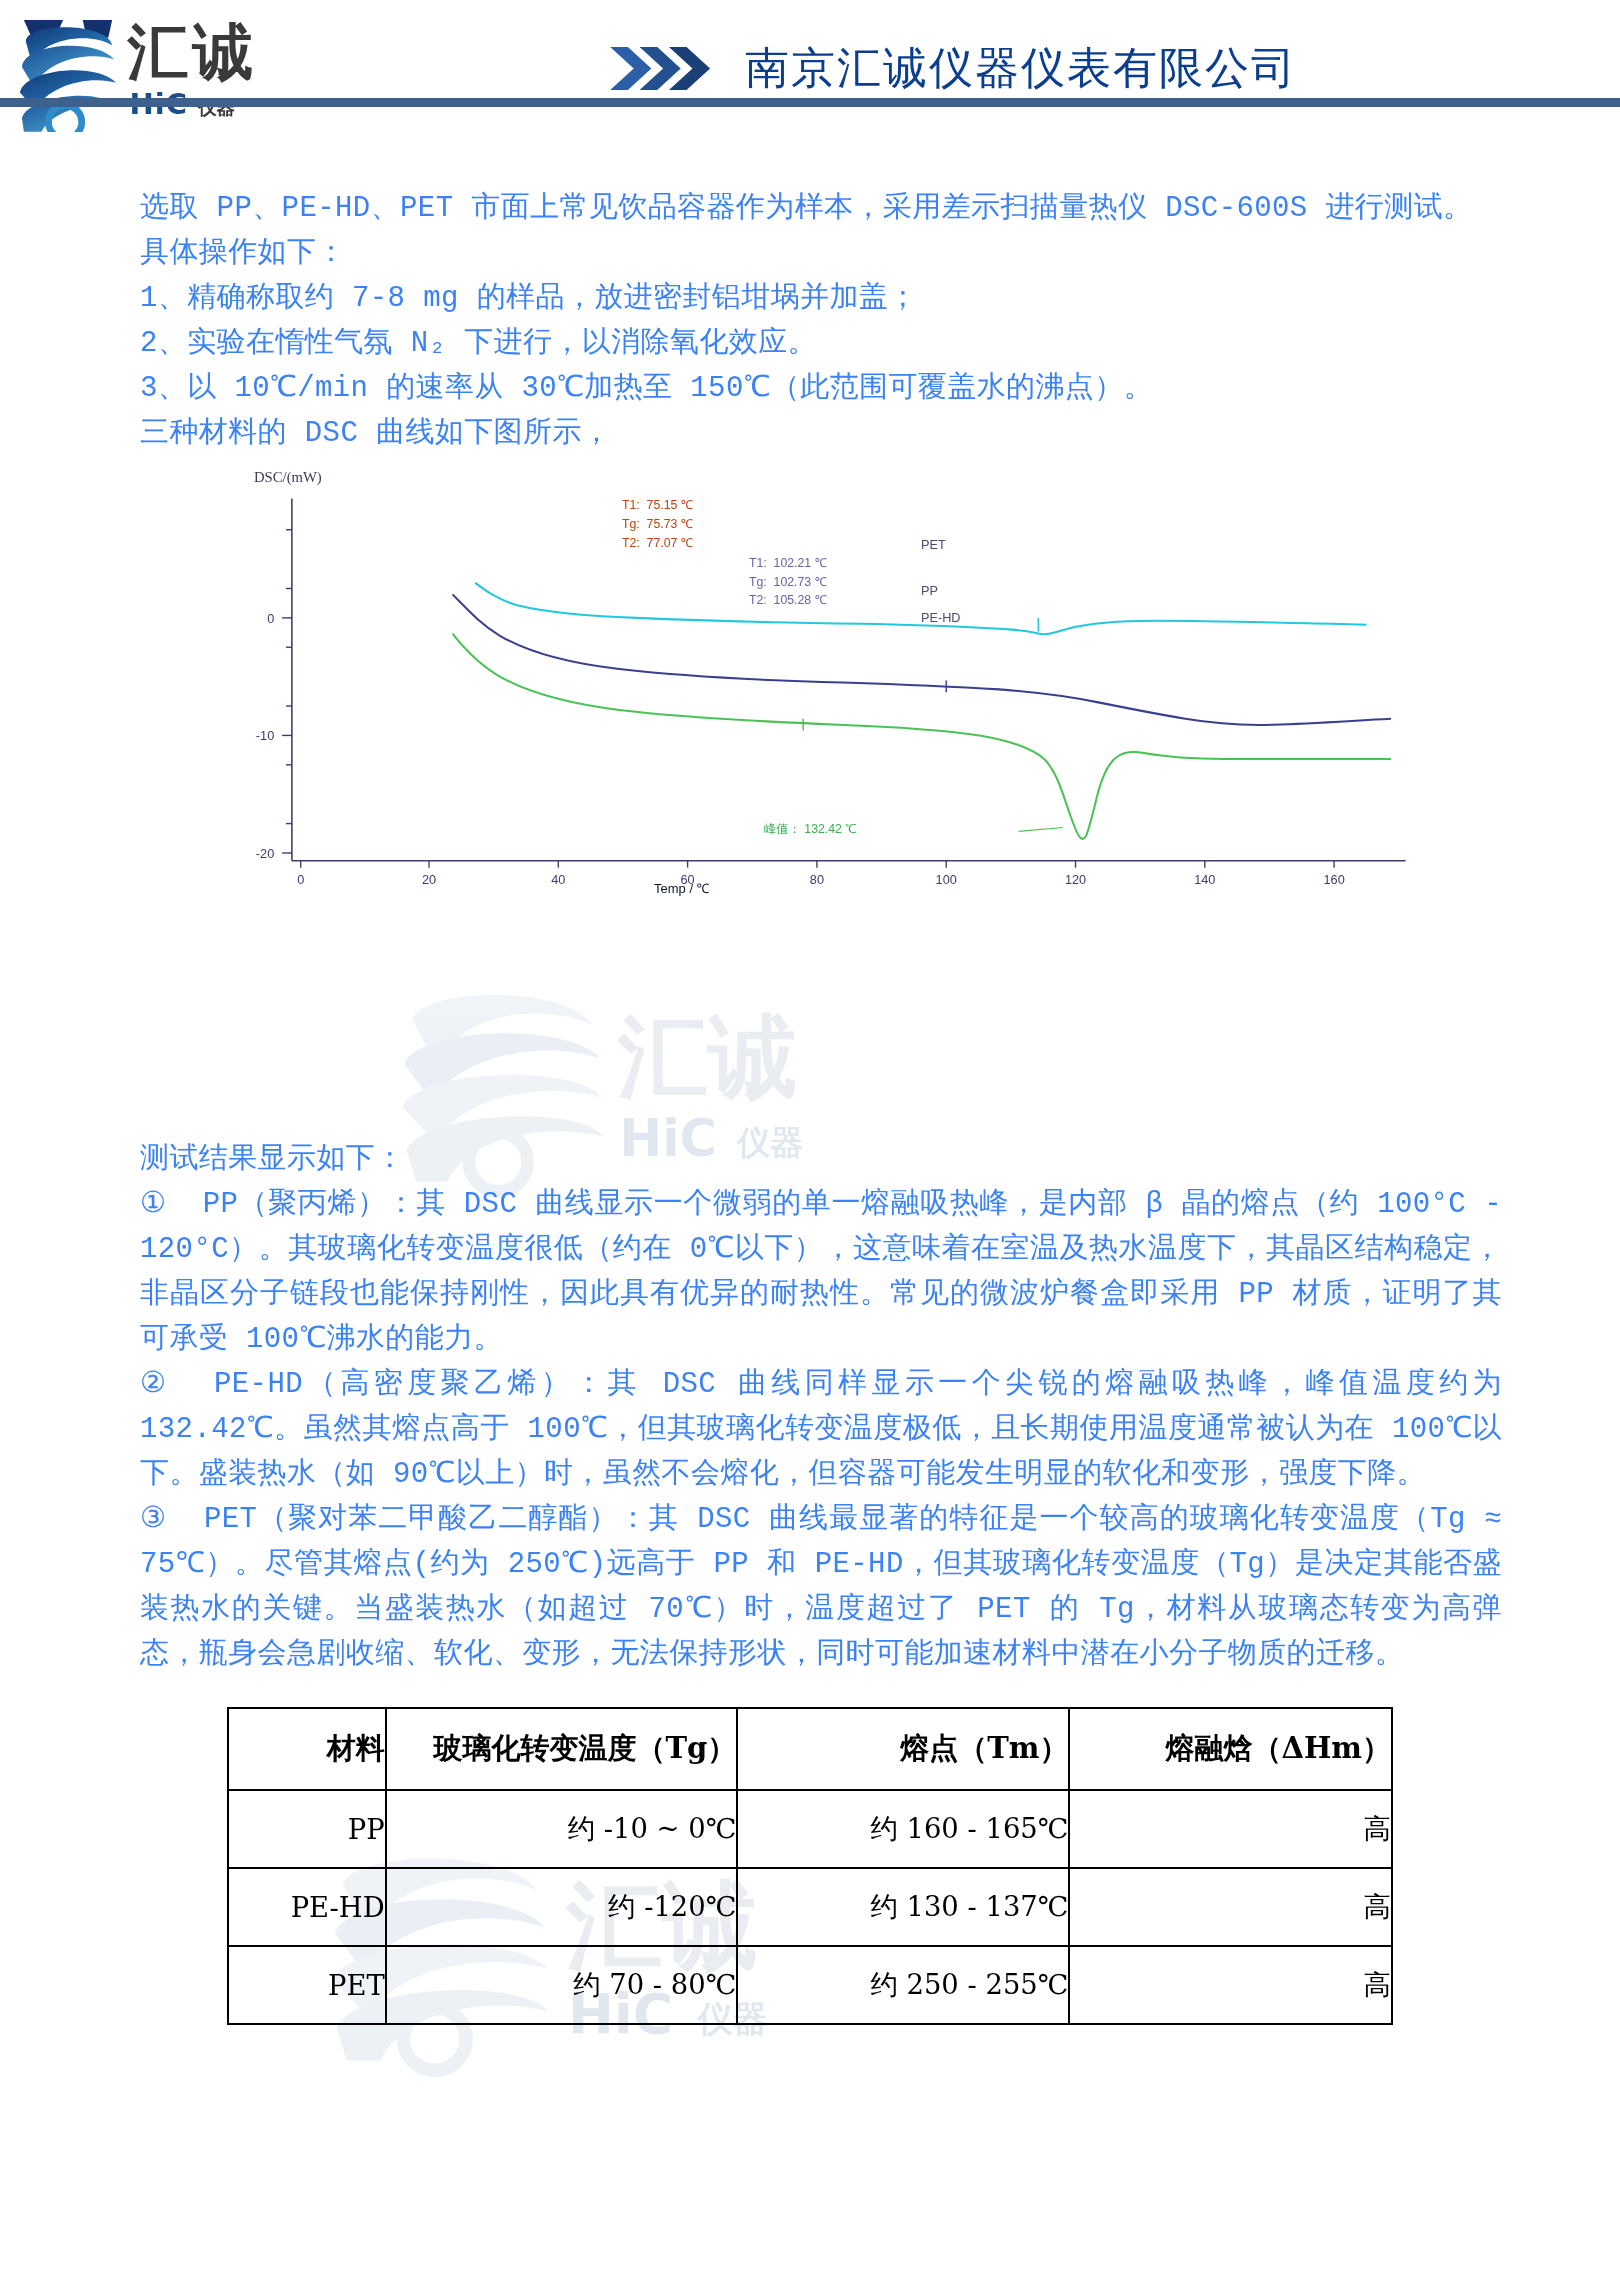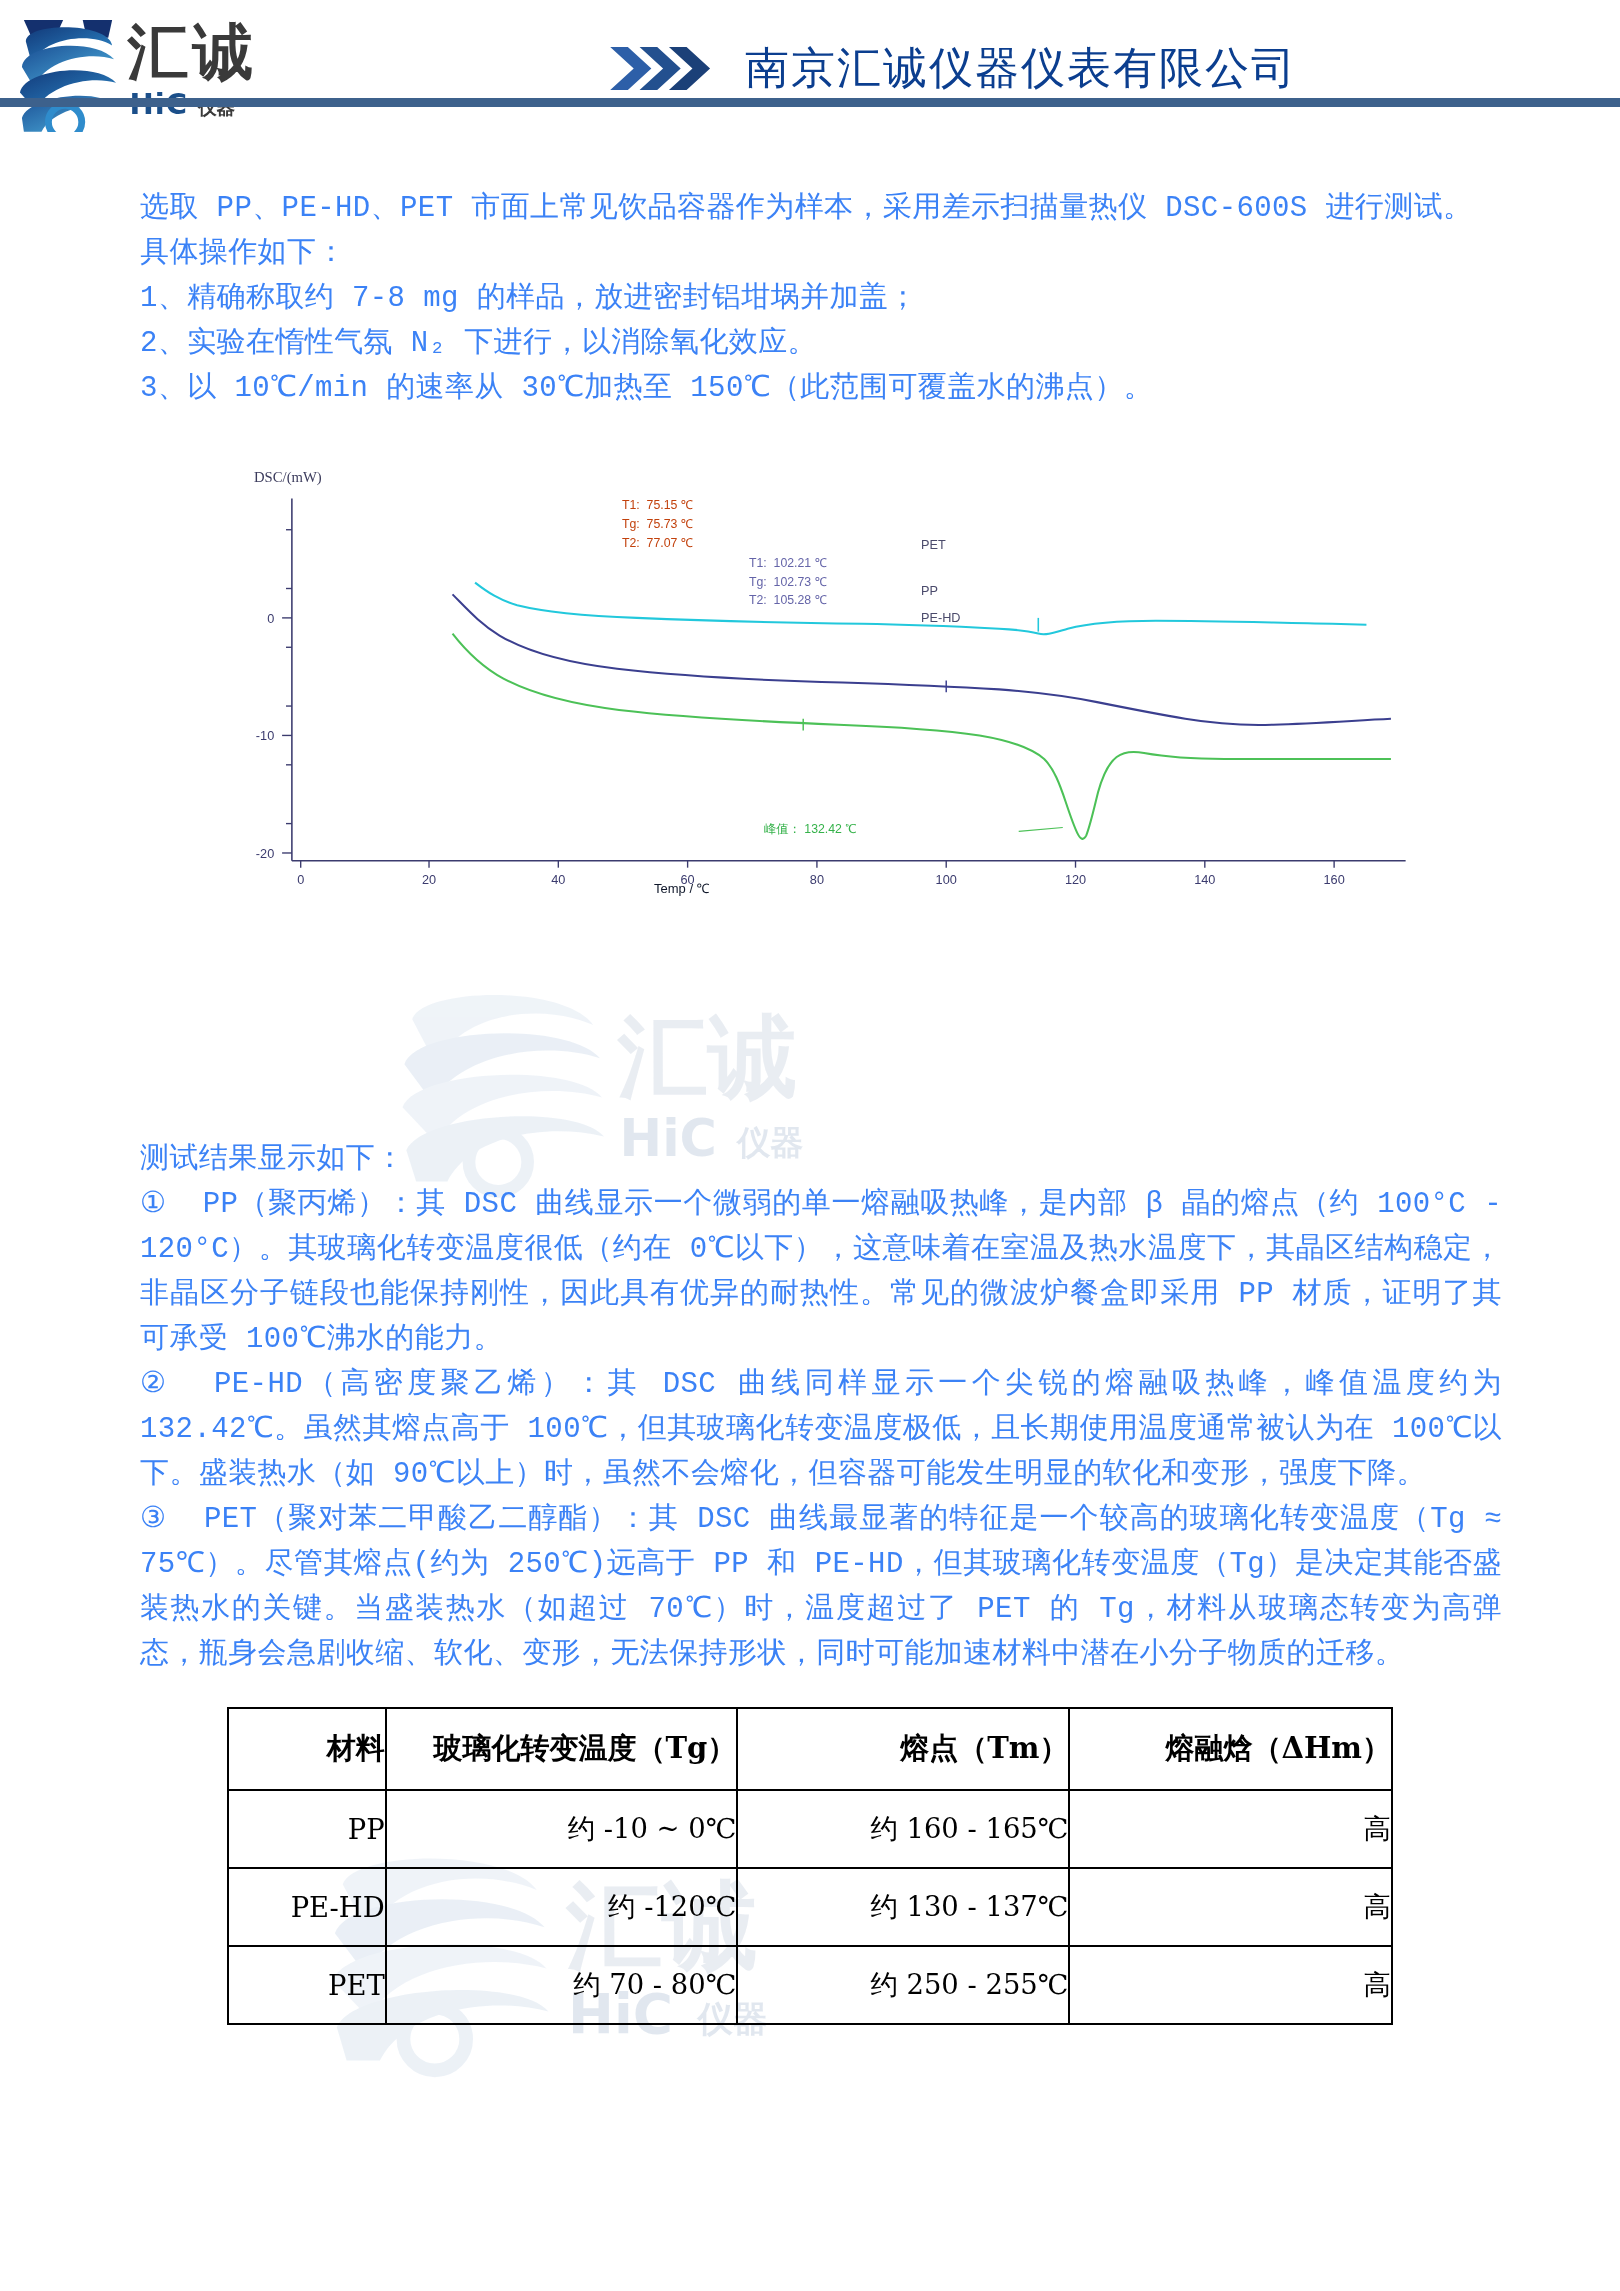--- a/index.html
+++ b/index.html
@@ -143,20 +143,21 @@
   <div class="hdr-title">南京汇诚仪器仪表有限公司</div>
   <div class="rule"></div>
 </div>
 
 <div class="doc">
   <p class="para">选取 PP、PE-HD、PET 市面上常见饮品容器作为样本，采用差示扫描量热仪 DSC-600S 进行测试。</p>
   <p class="para">具体操作如下：</p>
   <p class="para">1、精确称取约 7-8 mg 的样品，放进密封铝坩埚并加盖；</p>
   <p class="para">2、实验在惰性气氛 N₂ 下进行，以消除氧化效应。</p>
   <p class="para">3、以 10℃/min 的速率从 30℃加热至 150℃（此范围可覆盖水的沸点）。</p>
+  <p class="para">三种材料的 DSC 曲线如下图所示，</p>
 </div>
 
 <div class="wm wm1">
   <svg width="510" height="225" viewBox="0 0 520 230">
     <g opacity="0.85">
       <path d="M20 40 C30 8 175 4 205 46 C150 22 70 34 44 86 Z" fill="#c3d3e6"></path>
       <path d="M12 86 C24 48 180 42 212 80 C156 62 72 74 40 124 Z" fill="#aec4dd"></path>
       <path d="M10 130 C24 92 184 84 214 120 C158 104 74 116 44 166 Z" fill="#c3d3e6"></path>
       <path d="M14 174 C30 136 188 126 216 160 C160 146 80 158 56 206 L24 206 Z" fill="#b6cadf"></path>
       <circle cx="108" cy="186" r="30" fill="none" stroke="#b6cadf" stroke-width="13"></circle>

